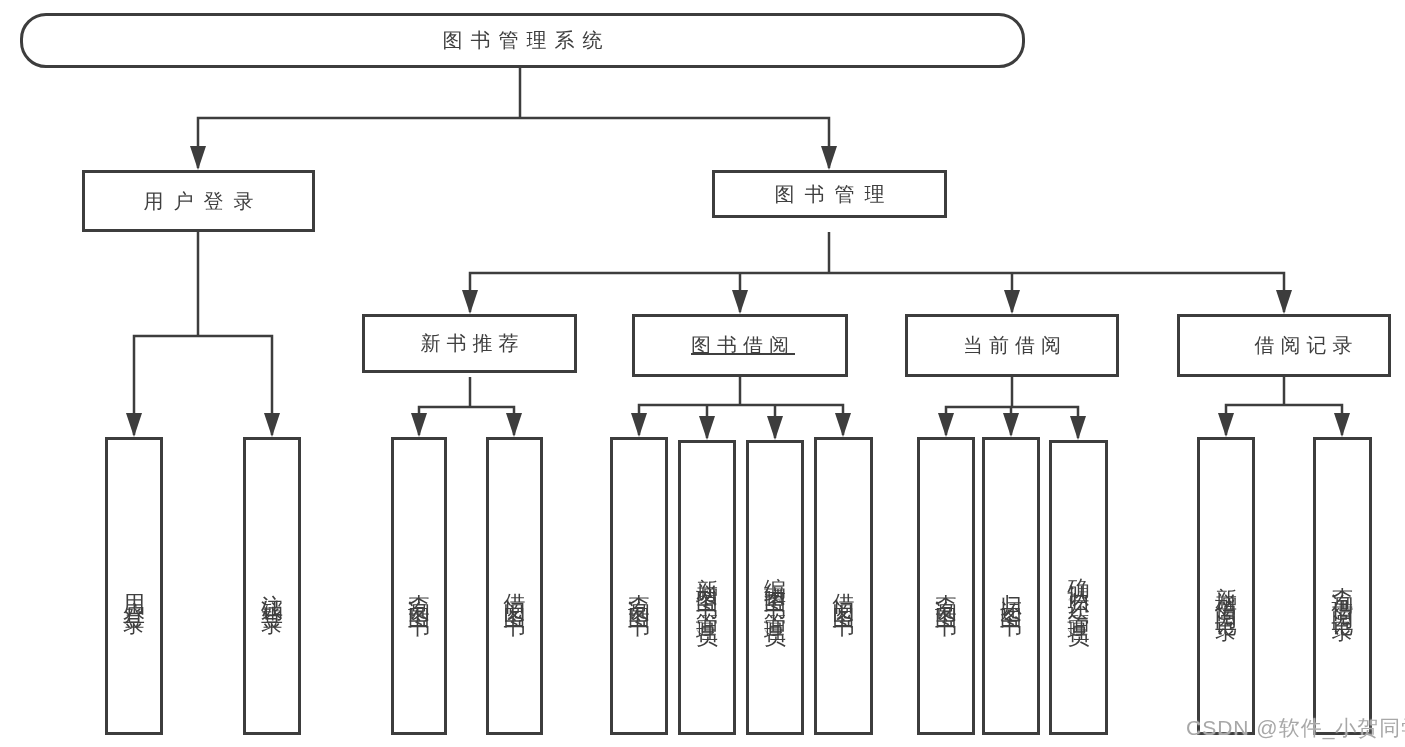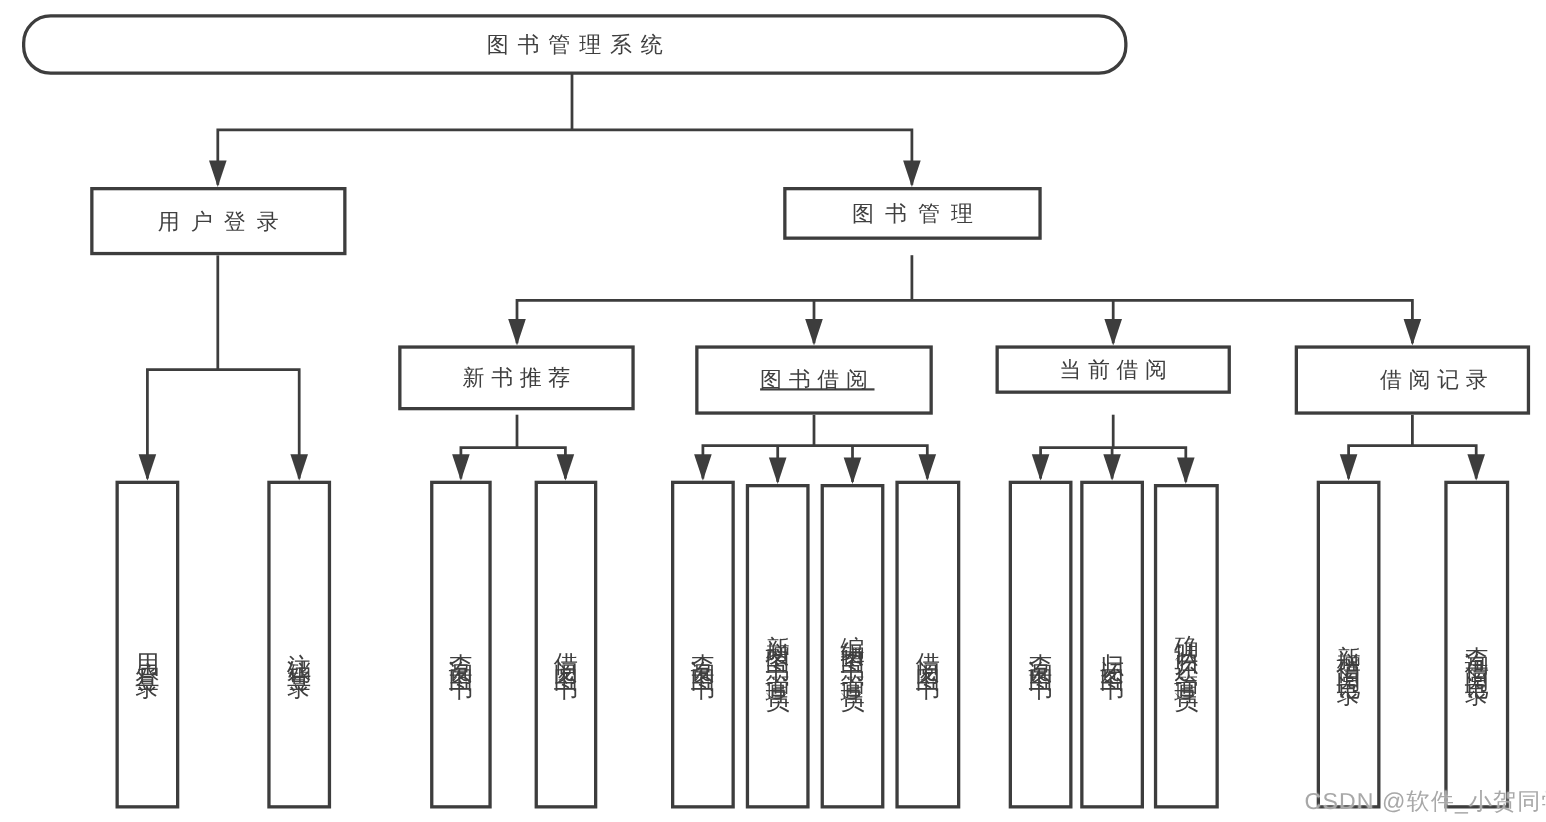--- a/index.html
+++ b/index.html
@@ -145,21 +145,21 @@
   <div class="node lvl2" style="left:712px; top:170px; width:235px; height:48px;">
     <span class="h-label">图书管理</span>
   </div>
 
   <div class="node lvl3" style="left:362px; top:314px; width:215px; height:59px;">
     <span class="h-label">新书推荐</span>
   </div>
   <div class="node lvl3" style="left:632px; top:314px; width:216px; height:63px;text-decoration:underline;">
     <span class="h-label">图书借阅</span>
   </div>
-  <div class="node lvl3" style="left:905px; top:314px; width:214px; height:44px;">
+  <div class="node lvl3" style="left:905px; top:314px; width:214px; height:63px;">
     <span class="h-label">当前借阅</span>
   </div>
   <div class="node lvl3" style="left:1177px; top:314px; width:214px; height:63px;padding-left:39px;">
     <span class="h-label">借阅记录</span>
   </div>
 
   <div class="node leaf" style="left:105px; top:437px; width:58px; height:298px;">
     <span class="v-label">用户登录</span>
   </div>
   <div class="node leaf" style="left:243px; top:437px; width:58px; height:298px;">

